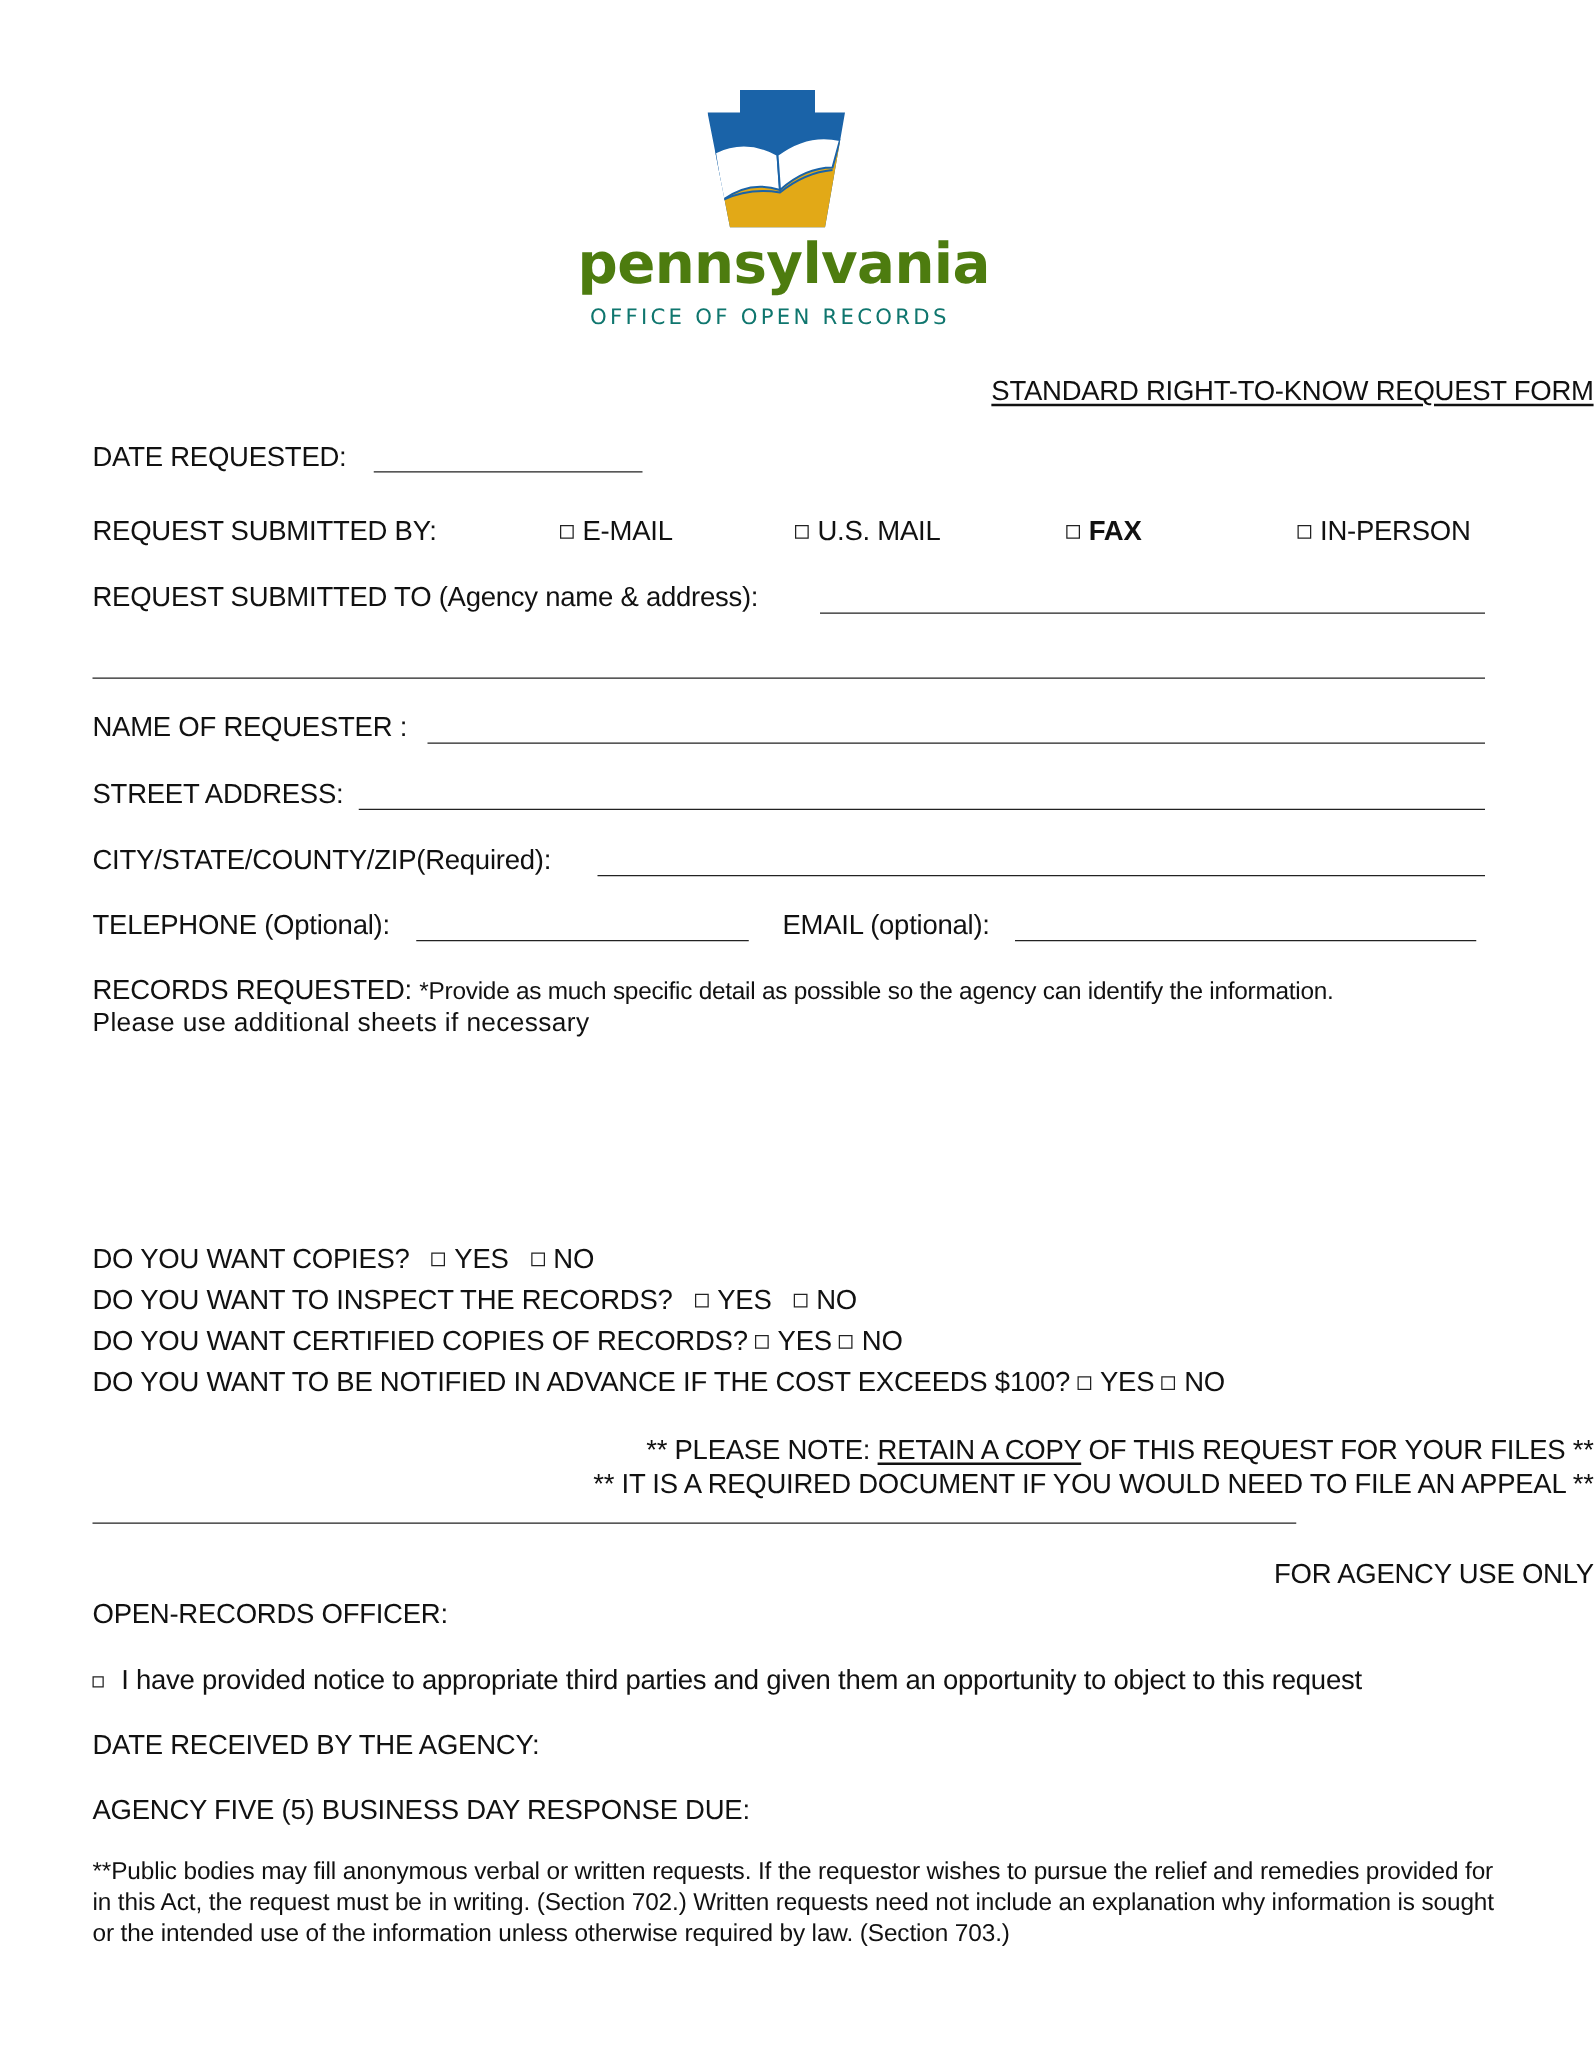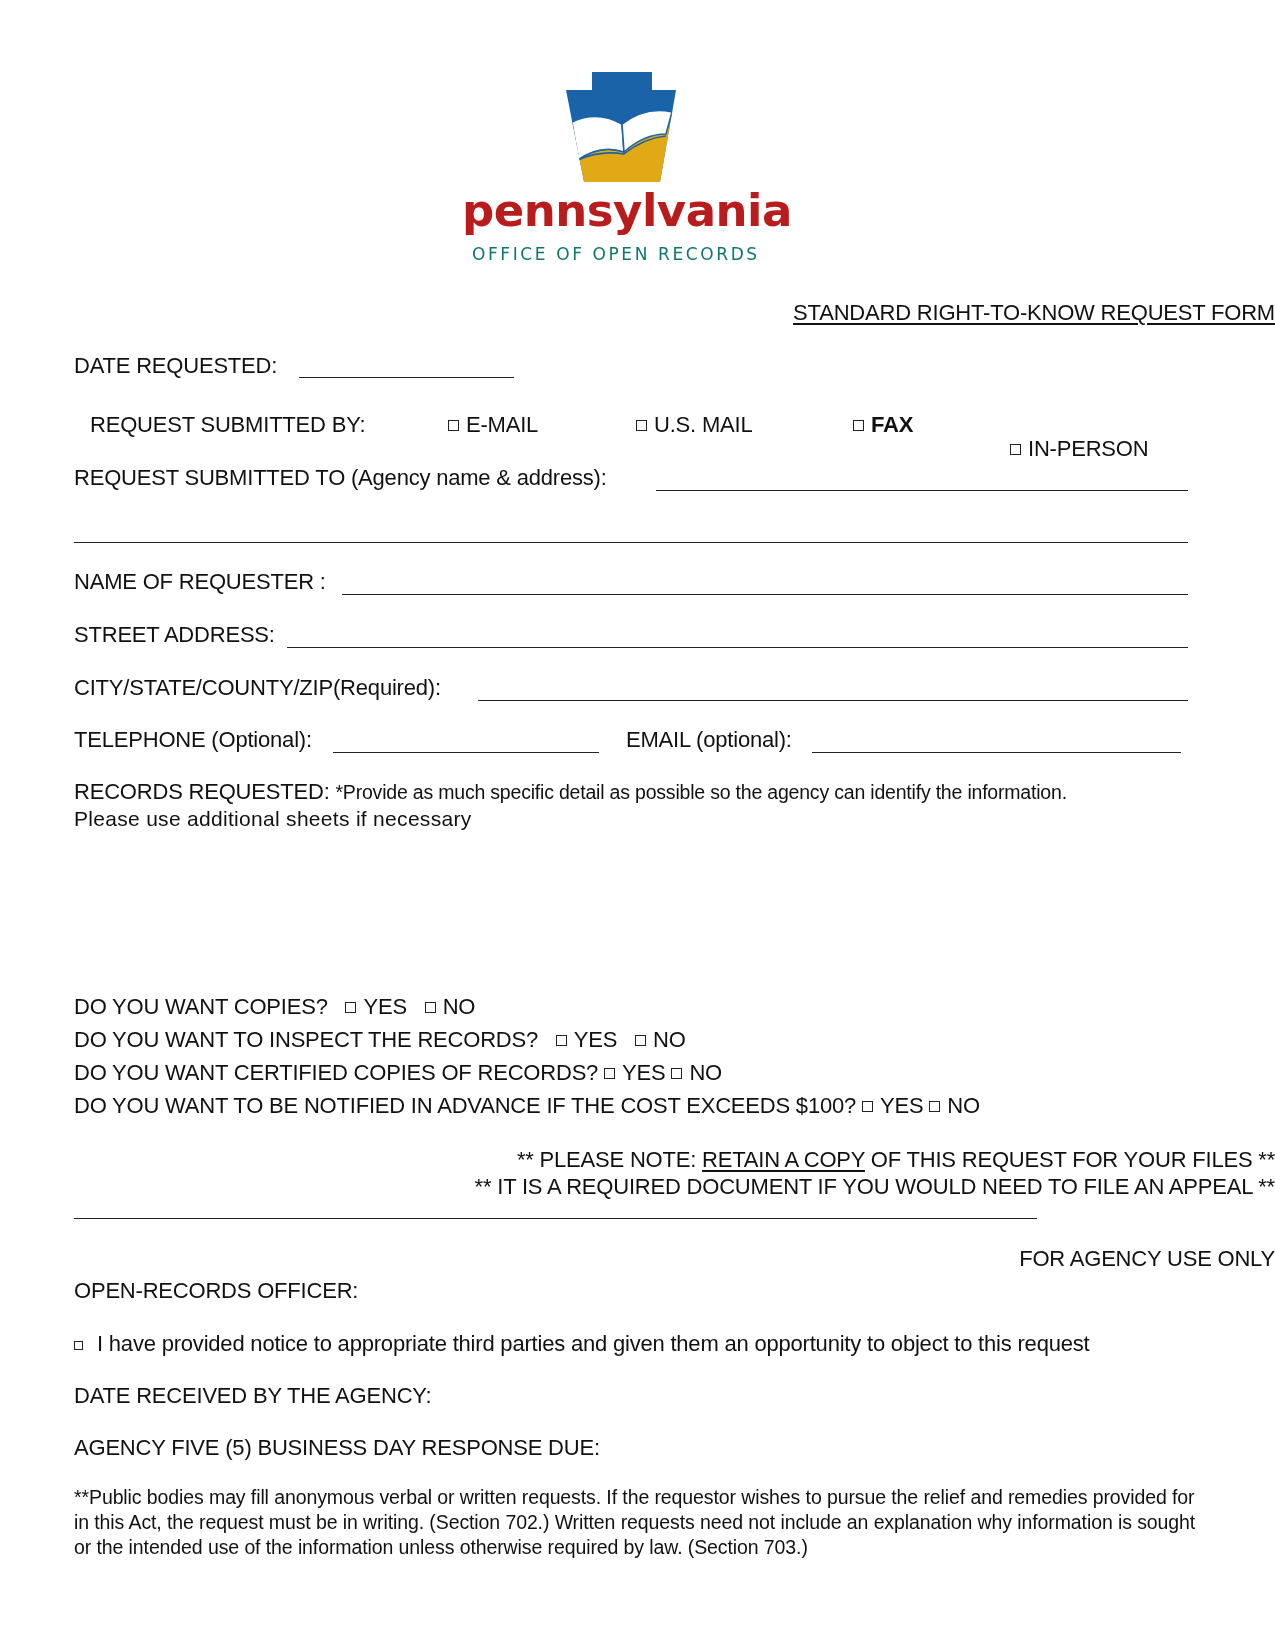--- a/index.html
+++ b/index.html
@@ -8,21 +8,21 @@
   .abs { position: absolute; white-space: nowrap; }
   .txt { font-size: 22px; line-height: 26px; letter-spacing: -0.2px; }
   .line { position: absolute; border-bottom: 1.5px solid #222; height: 0; }
   .cb { display: inline-block; width: 11px; height: 11px; border: 1.3px solid #222;
         margin-right: 7px; vertical-align: 1px; box-sizing: border-box; cursor: pointer; }
   .cb.sm { width: 9px; height: 9px; }
   .center { left: 0; width: 1275px; text-align: right; }
   u.ul { text-decoration: underline; text-underline-offset: 3px; }
   .fill { display: inline-block; position: absolute; border-bottom: 1.5px solid #222; height: 22px; }
   #logo-word { font-family: "DejaVu Sans", sans-serif; font-weight: bold; font-size: 45px;
-               color: #b91c1c; letter-spacing: -0.5px; }
+               color: #4d7c0f; letter-spacing: -0.5px; }
   #logo-sub { font-family: "DejaVu Sans", sans-serif; font-size: 17px; color: #0f766e; letter-spacing: 2.6px; }
   .footnote { font-size: 19.5px; line-height: 25px; white-space: normal; width: 1130px; letter-spacing: -0.1px; }
 </style>
 </head>
 <body>
 
 <div>
   <svg class="abs" style="left:562px; top:72px;" width="118" height="114" viewBox="0 0 118 114">
     <clipPath id="ks">
       <path d="M30 0 H90 V18 H114 L98 110 H22 L4 18 H30 Z"></path>
@@ -39,31 +39,31 @@
   <div id="logo-sub" class="abs" style="left:472px; top:244px;">OFFICE OF OPEN RECORDS</div>
 </div>
 
 <div class="abs center txt" style="top:300px;">
   <u class="ul">STANDARD RIGHT-TO-KNOW REQUEST FORM</u>
 </div>
 
 <div class="abs txt" style="left:74px; top:353px;">DATE REQUESTED:</div>
 <div class="fill" style="left:299px; top:355px; width:215px;"></div>
 
-<div class="abs txt" style="left:74px; top:412px;margin-left:16px;">REQUEST SUBMITTED BY:</div>
+<div class="abs txt" style="left:74px; top:412px;">REQUEST SUBMITTED BY:</div>
 <div class="abs txt" style="left:448px; top:412px;">
   <span class="cb"></span><span>E-MAIL</span>
 </div>
 <div class="abs txt" style="left:636px; top:412px;">
   <span class="cb"></span><span>U.S. MAIL</span>
 </div>
 <div class="abs txt" style="left:853px; top:412px;font-weight:bold;">
   <span class="cb"></span><span>FAX</span>
 </div>
-<div class="abs txt" style="left:1010px; top:412px;margin-top:24px;">
+<div class="abs txt" style="left:1038px; top:412px;">
   <span class="cb"></span><span>IN-PERSON</span>
 </div>
 
 <div class="abs txt" style="left:74px; top:465px;">REQUEST SUBMITTED TO (Agency name &amp; address):</div>
 <div class="fill" style="left:656px; top:468px; width:532px;"></div>
 <div class="fill" style="left:74px; top:520px; width:1114px;"></div>
 
 <div class="abs txt" style="left:74px; top:569px;">NAME OF REQUESTER :</div>
 <div class="fill" style="left:342px; top:572px; width:846px;"></div>
 

